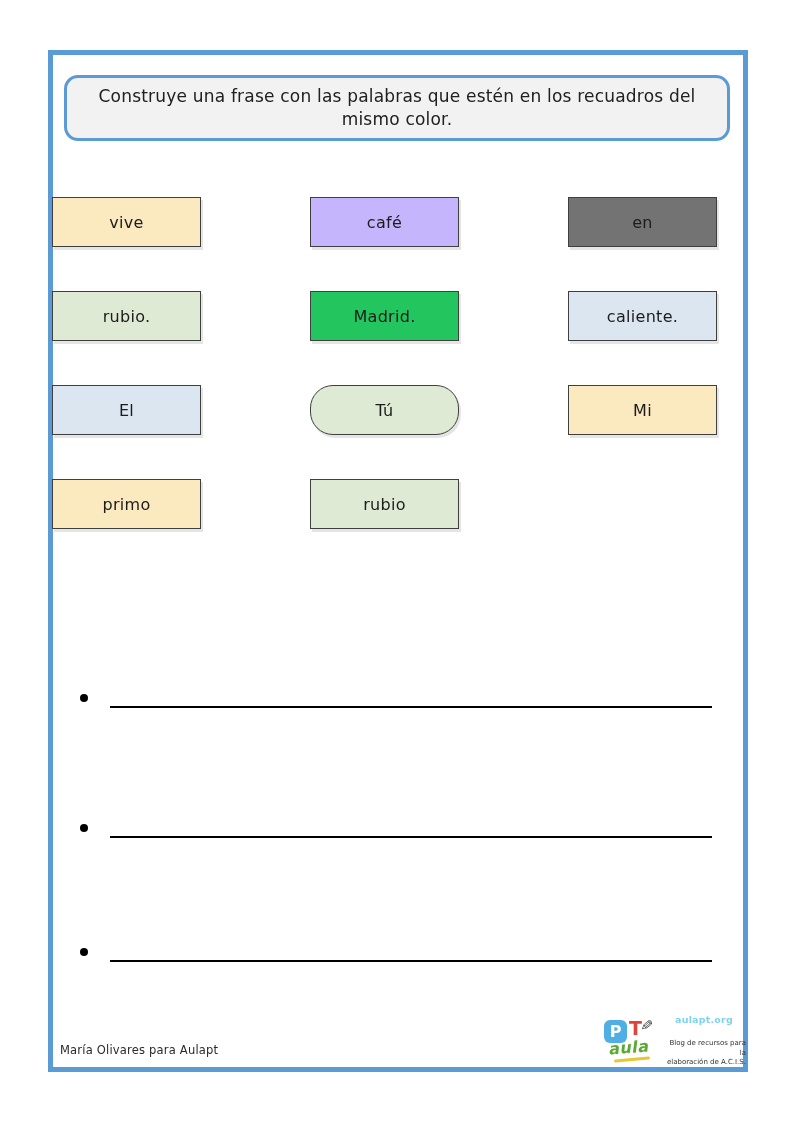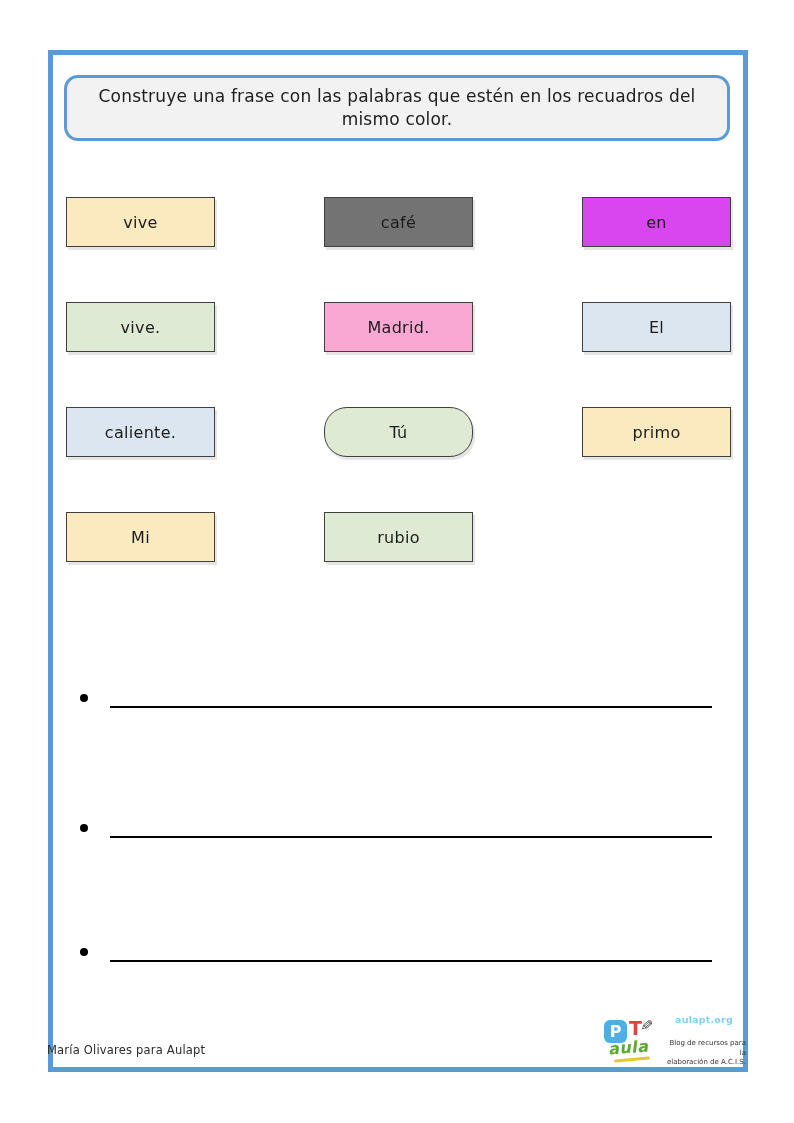--- a/index.html
+++ b/index.html
@@ -37,26 +37,26 @@
   }
   .instruction-text {
     font-size: 17px;
     line-height: 1.35;
     max-width: 620px;
     color: #202020;
     letter-spacing: 0.2px;
   }
   .word-grid {
     position: absolute;
-    left: 66px; top: 197px;
+    left: 52px; top: 197px;
     width: 665px;
     display: grid;
     grid-template-columns: 149px 149px 149px;
     grid-auto-rows: 50px;
-    row-gap: 55px;
+    row-gap: 44px;
     justify-content: space-between;
   }
   .word-card {
     border: 1.6px solid #3F3F3F;
     display: flex;
     align-items: center;
     justify-content: center;
     font-size: 16px;
     color: #1c1c1c;
     letter-spacing: 0.3px;
@@ -85,21 +85,21 @@
     left: 30px; top: 12px;
     width: 602px; height: 0;
     border-bottom: 2px solid #000;
   }
   .row-1 { top: 694px; }
   .row-2 { top: 824px; }
   .row-3 { top: 948px; }
 
   .credit {
     position: absolute;
-    left: 47px; top: 1043px;
+    left: 60px; top: 1043px;
     font-size: 11.5px;
     color: #2a2a2a;
     letter-spacing: 0.2px;
   }
 
   .logo-block {
     position: absolute;
     left: 604px; top: 1016px;
     width: 142px; height: 50px;
     display: flex;
@@ -181,29 +181,29 @@
 <div class="page">
 
   <div class="frame"></div>
 
   <div class="instruction-box">
     <div class="instruction-text">Construye una frase con las palabras que estén en los recuadros del mismo color.</div>
   </div>
 
   <div class="word-grid">
     <div class="word-card" data-color="yellow" style="background: rgb(251, 233, 192);">vive</div>
-    <div class="word-card" data-color="blue" style="background: #737373;">café</div>
-    <div class="word-card" data-color="yellow" style="background: #d946ef;">en</div>
-    <div class="word-card" data-color="green" style="background: rgb(223, 234, 213);">vive.</div>
-    <div class="word-card" data-color="yellow" style="background: #f9a8d4;">Madrid.</div>
+    <div class="word-card" data-color="blue" style="background: #c4b5fd;">café</div>
+    <div class="word-card" data-color="yellow" style="background: #737373;">en</div>
+    <div class="word-card" data-color="green" style="background: rgb(223, 234, 213);">rubio.</div>
+    <div class="word-card" data-color="yellow" style="background: #22c55e;">Madrid.</div>
+    <div class="word-card" data-color="blue" style="background: rgb(220, 230, 241);">caliente.</div>
     <div class="word-card" data-color="blue" style="background: rgb(220, 230, 241);">El</div>
-    <div class="word-card" data-color="blue" style="background: rgb(220, 230, 241);">caliente.</div>
     <div class="word-card" data-color="green" style="background: rgb(223, 234, 213); border-radius: 23px;">Tú</div>
+    <div class="word-card" data-color="yellow" style="background: rgb(251, 233, 192);">Mi</div>
     <div class="word-card" data-color="yellow" style="background: rgb(251, 233, 192);">primo</div>
-    <div class="word-card" data-color="yellow" style="background: rgb(251, 233, 192);">Mi</div>
     <div class="word-card" data-color="green" style="background: rgb(223, 234, 213);">rubio</div>
   </div>
 
   <div class="answer-row row-1">
     <span class="dot"></span>
     <div class="write-line"></div>
   </div>
   <div class="answer-row row-2">
     <span class="dot"></span>
     <div class="write-line"></div>

